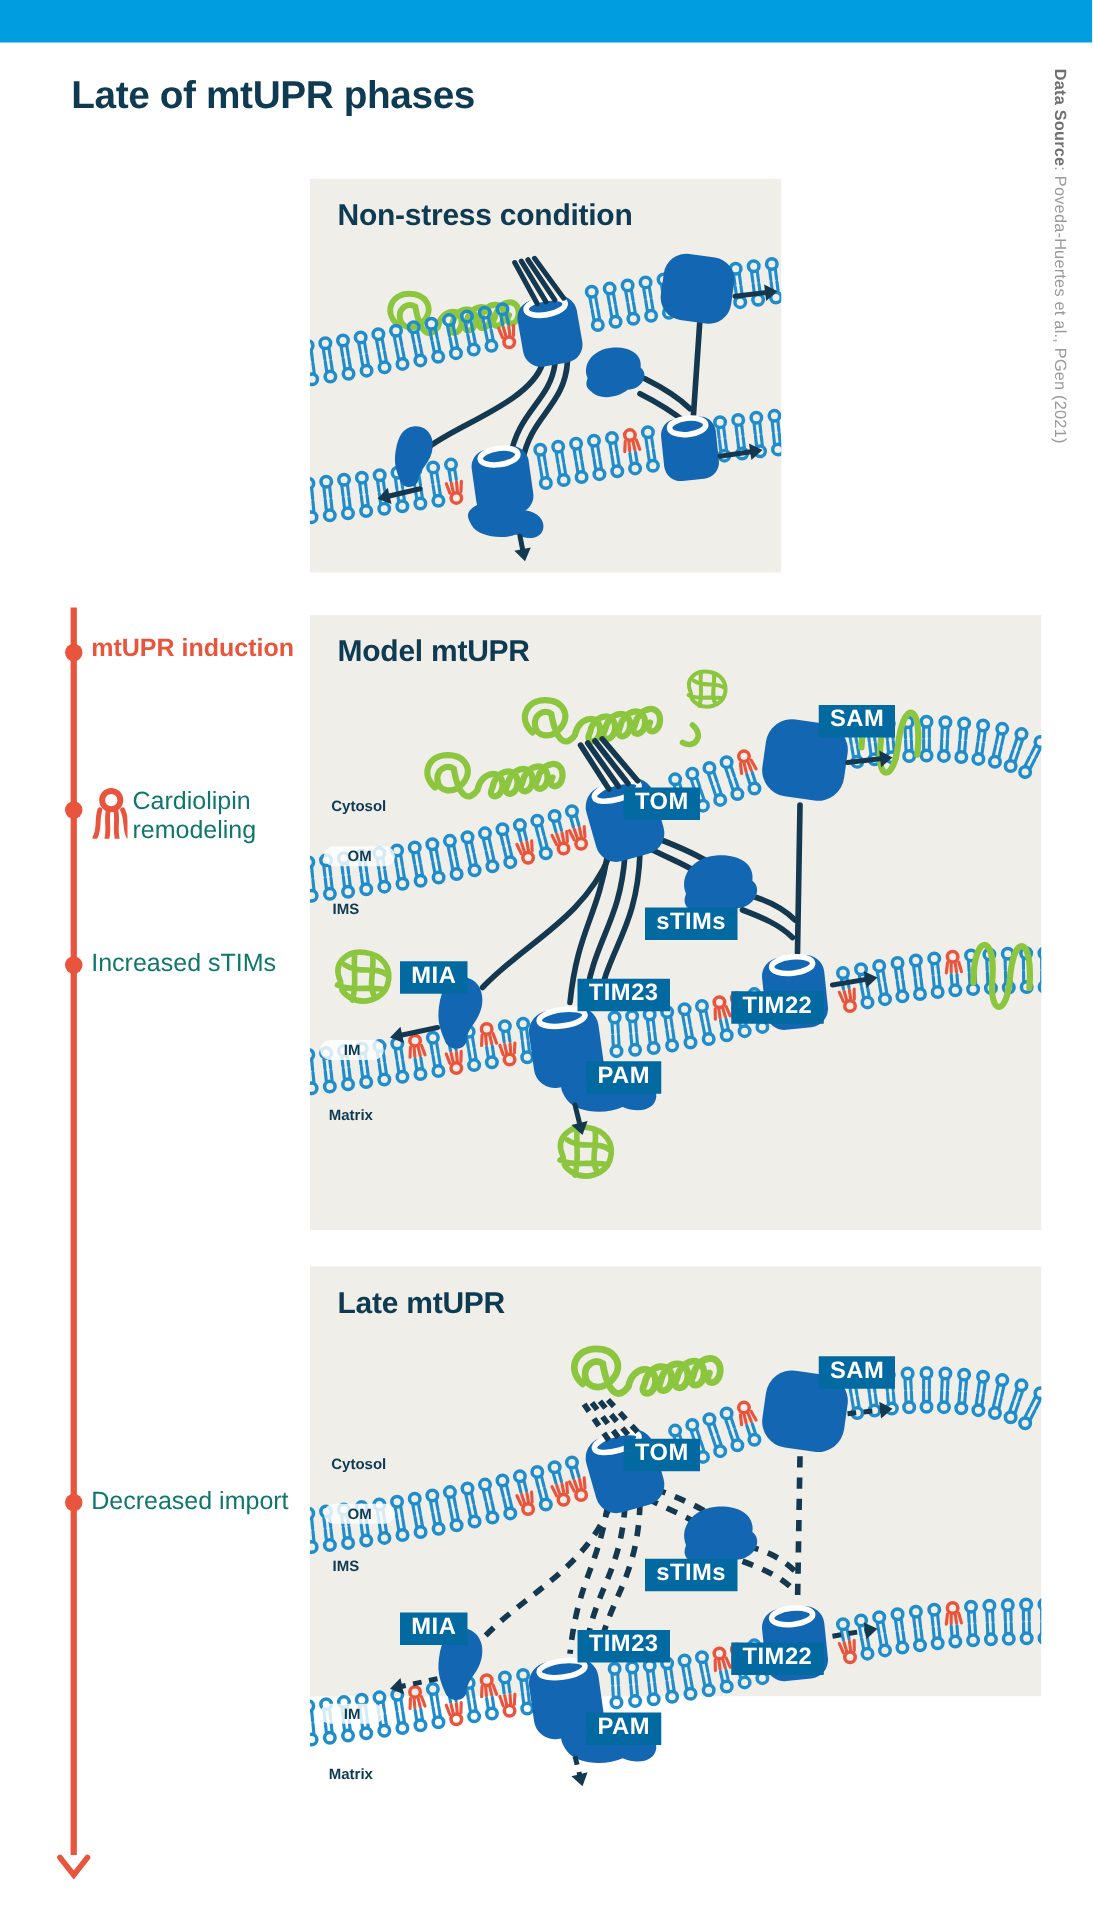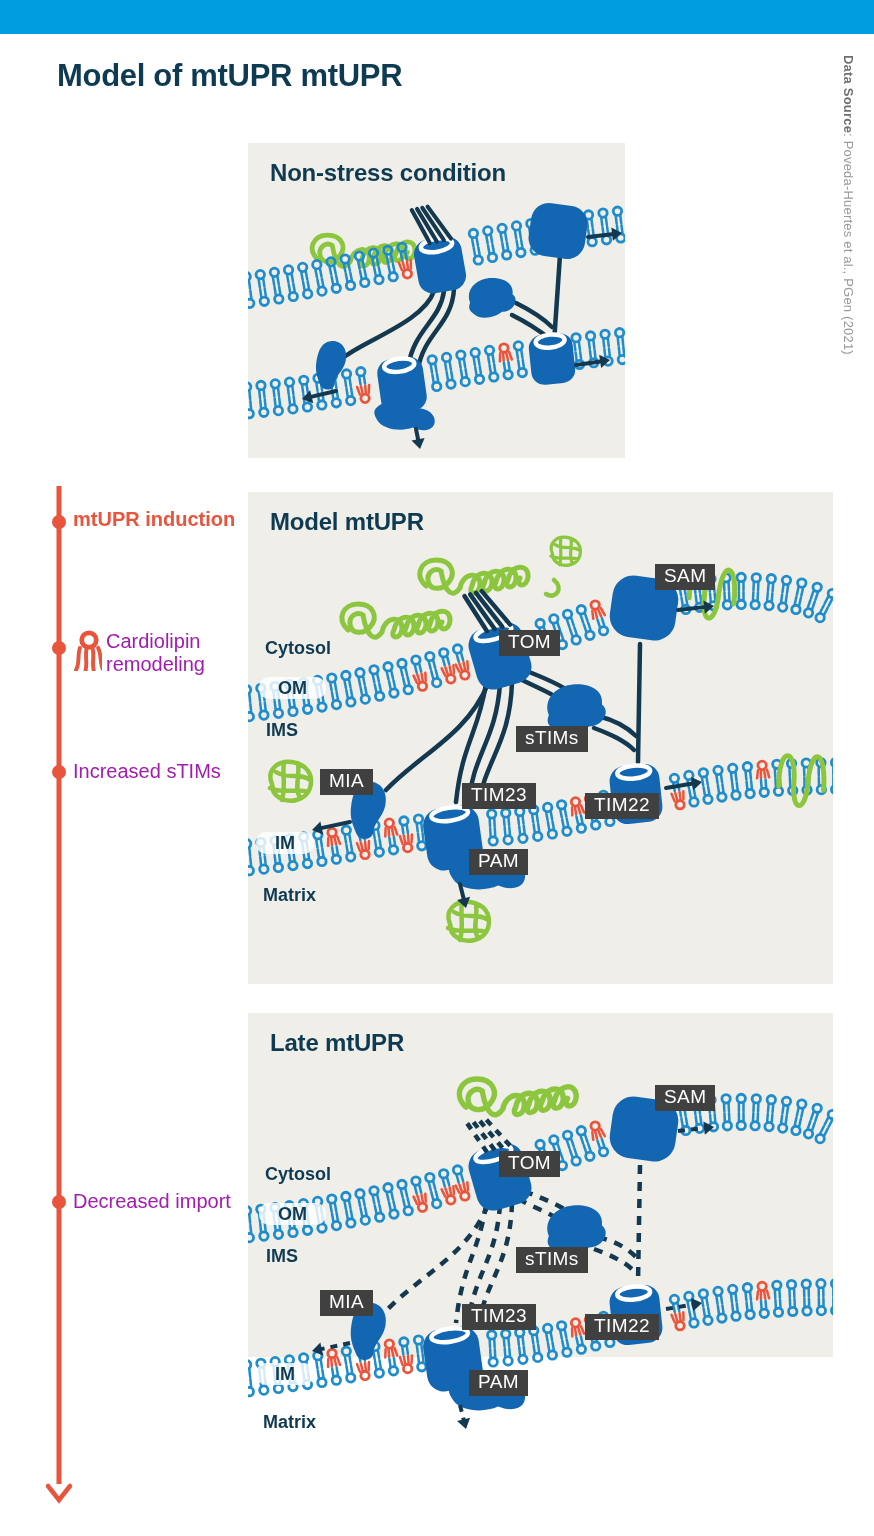--- a/index.html
+++ b/index.html
@@ -11,35 +11,35 @@
   .source-note{position:absolute;left:841px;top:55px;height:430px;writing-mode:vertical-rl;
         font-size:13px;color:#9A9A98;letter-spacing:.2px;}
   .source-note b{color:#6F6F6D;}
   .panel{position:absolute;background:#EFEEE8;}
   .panel svg{position:absolute;left:0;top:0;}
   .panel-title{position:absolute;left:22px;top:16px;margin:0;font-size:24px;font-weight:800;
         color:#0E3A52;letter-spacing:-0.2px;z-index:5;}
   .p1{left:248px;top:143px;width:377px;height:315px;}
   .p2{left:248px;top:492px;width:585px;height:492px;}
   .p3{left:248px;top:1013px;width:585px;height:344px;}
-  .clabel{position:absolute;background:#404040;color:#fff;font-weight:400;font-size:19px;
+  .clabel{position:absolute;background:#0369a1;color:#fff;font-weight:700;font-size:19px;
         padding:2px 9px 3px;letter-spacing:.4px;z-index:6;line-height:1.1;}
-  .zlabel{position:absolute;color:#0E3A52;font-weight:700;font-size:18px;z-index:6;line-height:1.1;}
+  .zlabel{position:absolute;color:#0E3A52;font-weight:700;font-size:12px;z-index:6;line-height:1.1;}
   .pill{background:rgba(255,255,255,.82);border-radius:10px;padding:1px 19px;margin-left:-7px;}
-  .tl-label{position:absolute;font-size:20px;color:#a21caf;z-index:4;}
+  .tl-label{position:absolute;font-size:20px;color:#0f766e;z-index:4;}
   .tl-induction{font-weight:700;color:#E9543D;text-align:center;}
   .tl-cardio-text{white-space:pre-line;line-height:23px;}
   .tl-svg,.cardio-svg{position:absolute;}
 </style>
 </head>
 <body>
 
 <div class="page">
   <div class="top-bar"></div>
-  <h1 class="page-title">Model of mtUPR mtUPR</h1>
+  <h1 class="page-title">Late of mtUPR phases</h1>
   <div class="source-note"><b>Data Source</b><span>: Poveda-Huertes et al., PGen (2021)</span></div>
 
   <svg id="tl" class="tl-svg" style="left:42px;top:482px;" width="40" height="1040">
       <line x1="17" y1="4" x2="17" y2="1002" stroke="#E9543D" stroke-width="5"></line>
       <path d="M6,1004 L17,1018 L28,1004" fill="none" stroke="#E9543D" stroke-width="4.5" stroke-linecap="round"></path>
       <circle cx="17" cy="40" r="7" fill="#E9543D"></circle>
       <circle cx="17" cy="166" r="7" fill="#E9543D"></circle>
       <circle cx="17" cy="290" r="7" fill="#E9543D"></circle>
       <circle cx="17" cy="720" r="7" fill="#E9543D"></circle>
     </svg>

